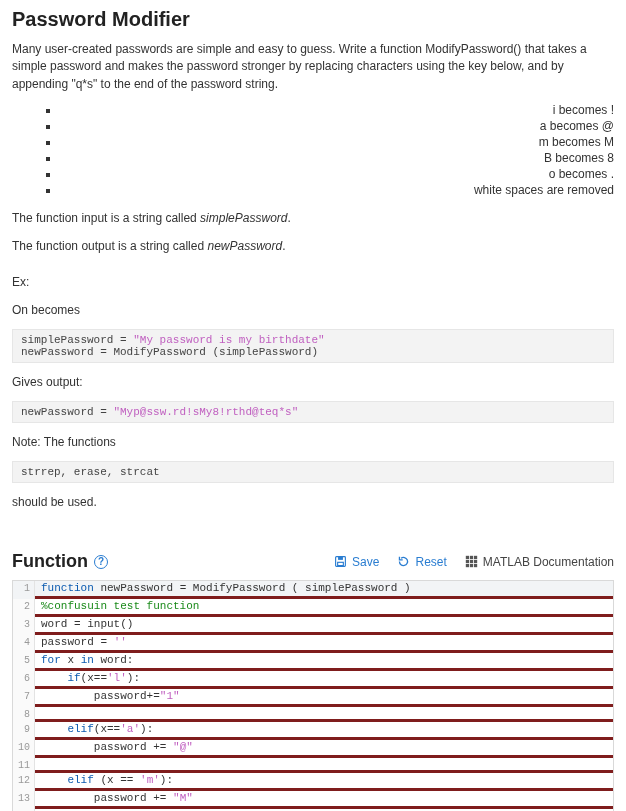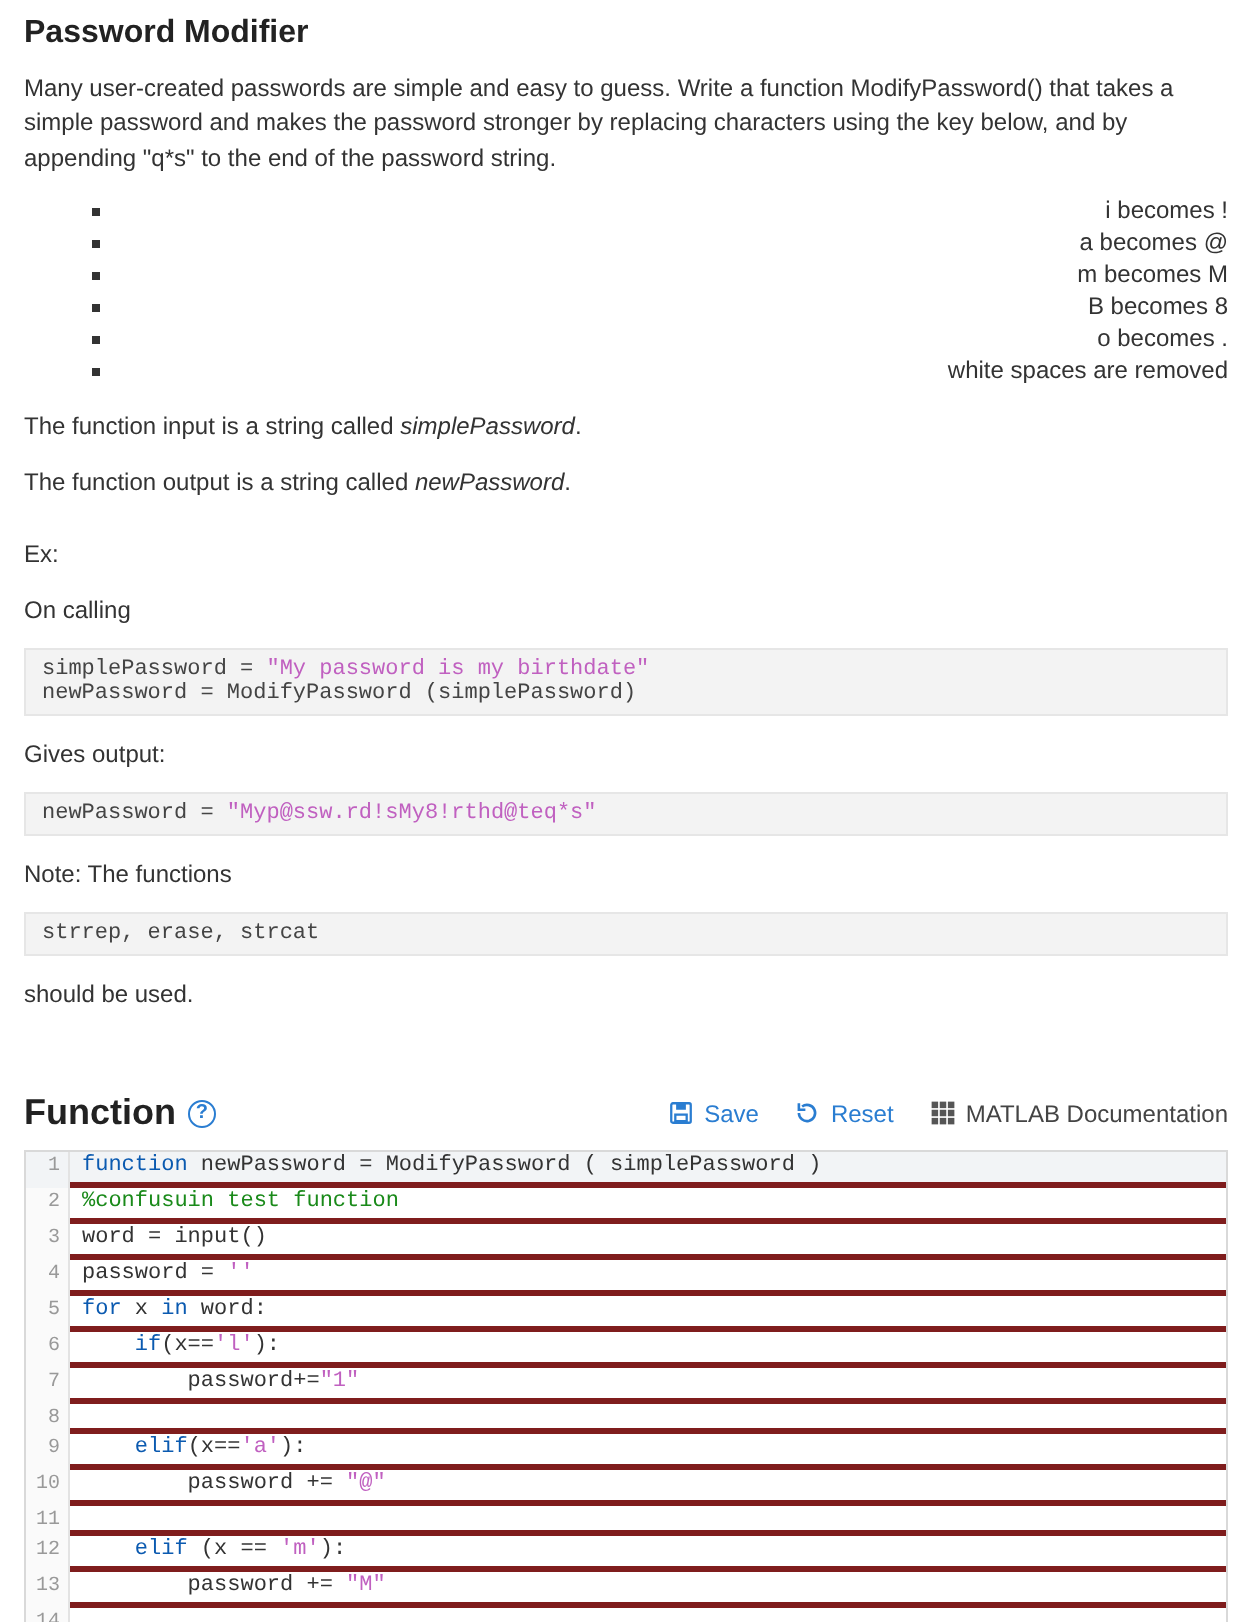--- a/index.html
+++ b/index.html
@@ -6,21 +6,21 @@
   body {
     font-family: Arial, Helvetica, sans-serif;
     font-size: 12px;
     color: #333;
     margin: 0;
     padding: 8px 12px 20px 12px;
     width: 626px;
     background: #fff;
   }
   h1.page-title {
-    font-size: 16px;
+    font-size: 20px;
     font-weight: bold;
     color: #222;
     margin: 0 0 10px 0;
   }
   .intro { line-height: 1.45; margin-bottom: 10px; }
   ul.keylist {
     list-style: square;
     margin: 4px 0 12px 48px;
     padding: 0;
     text-align: right;
@@ -130,21 +130,21 @@
   </ul>
 
 <div class="para">
   <span>The function input is a string called </span><em class="var">simplePassword</em><span>.</span>
 </div>
 <div class="para">
   <span>The function output is a string called </span><em class="var">newPassword</em><span>.</span>
 </div>
 
 <div class="para" style="margin-top:18px;">Ex:</div>
-<div class="para">On calling</div>
+<div class="para">On becomes</div>
 
 <div class="codebox"><span>simplePassword = </span><span class="str">"My password is my birthdate"</span>
 <span>newPassword = ModifyPassword (simplePassword)</span></div>
 
 <div class="para">Gives output:</div>
 
 <div class="codebox"><span>newPassword = </span><span class="str">"Myp@ssw.rd!sMy8!rthd@teq*s"</span></div>
 
 <div class="para">Note:  The functions</div>
 

